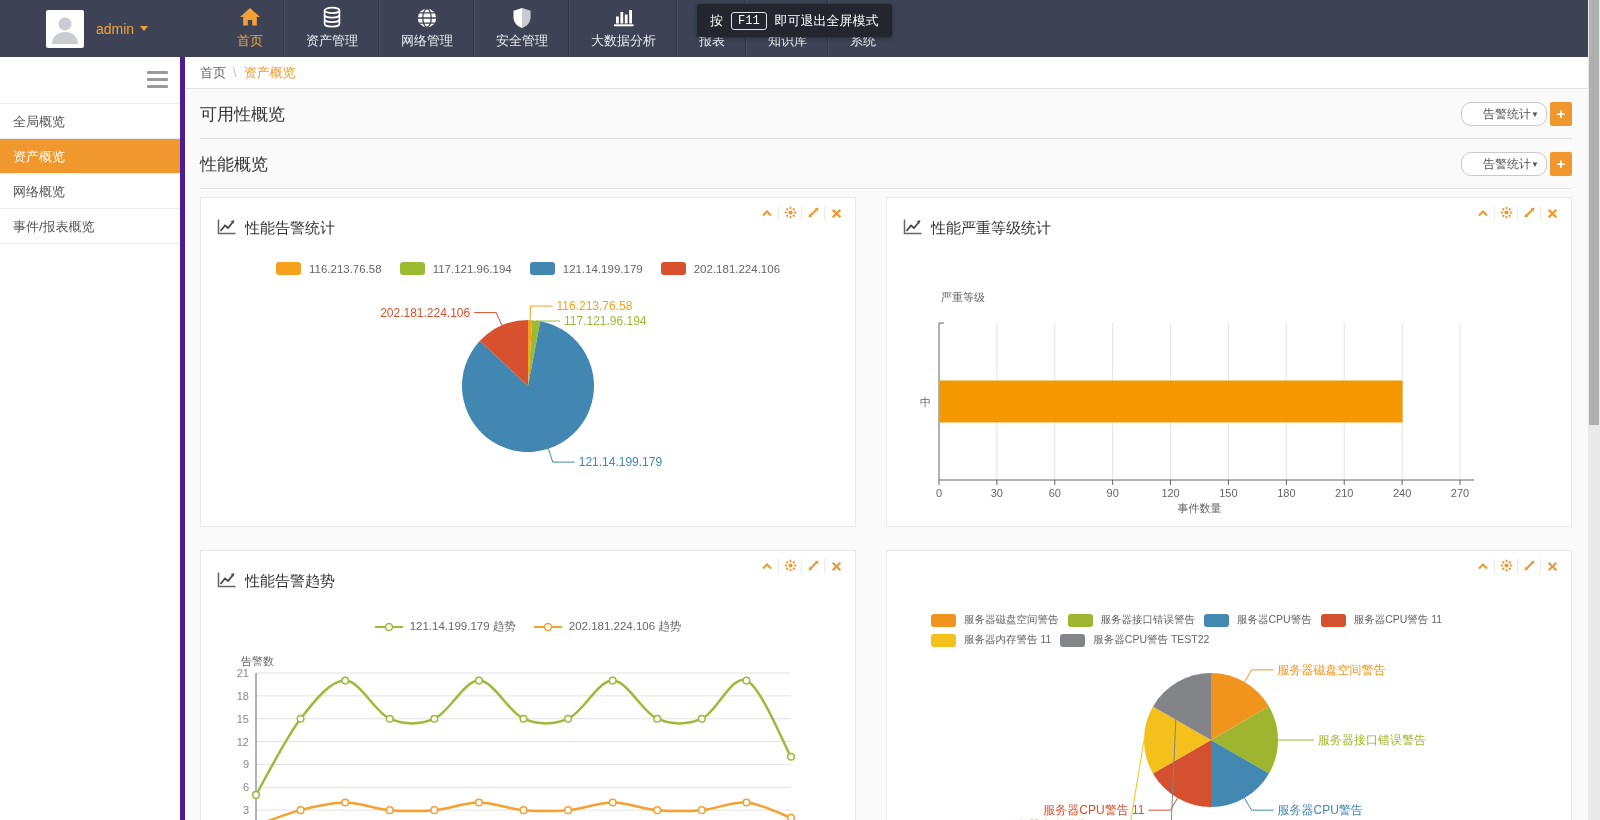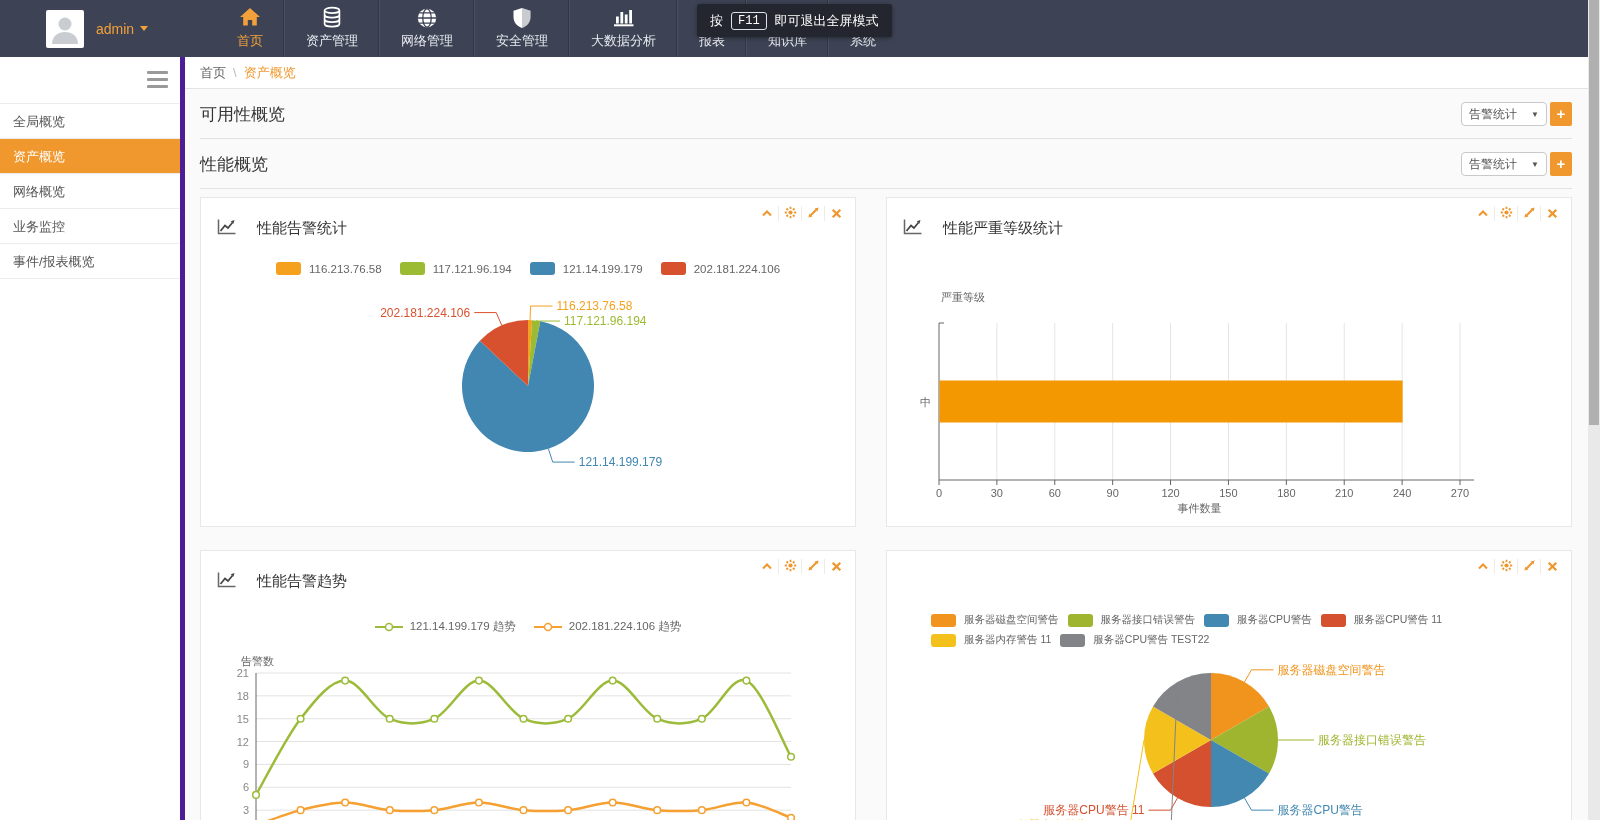--- a/index.html
+++ b/index.html
@@ -49,38 +49,38 @@
     display:flex; align-items:center; padding-left:15px; font-size:13px; }
   .bc-root { color:#666; cursor:pointer; }
   .bc-sep { color:#bbb; margin:0 7px; }
   .bc-current { color:#f0982d; }
 
   .content { padding:0 16px 0 15px; }
   .section-header { display:flex; justify-content:space-between; align-items:center;
     border-bottom:1px solid #e2e2e2; padding:13px 0 12px; }
   .section-title { font-size:17px; color:#333; font-weight:normal; }
   .section-tools { display:flex; align-items:center; gap:3px; }
-  .select-box { width:86px; height:24px; background:#fff; border:1px solid #c9c9c9; border-radius:4px;
-    display:flex; align-items:center; justify-content:space-between; padding:0 7px;
+  .select-box { width:86px; height:24px; background:#fff; border:1px solid #c9c9c9; border-radius:10px;
+    display:flex; align-items:center; justify-content:flex-end; padding:0 7px;
     font-size:12px; color:#555; cursor:pointer;margin-left:8px; }
   .select-caret { font-size:8px; color:#555; }
   .add-btn { width:22px; height:24px; background:#f0982d; border:none; border-radius:2px;
     color:#fff; font-size:15px; font-weight:bold; line-height:22px; text-align:center; cursor:pointer; }
 
   
   .panel-row { display:flex; margin-top:8px; gap:30px; }
   .panel-row.second { margin-top:23px; }
   .panel { background:#fff; border:1px solid #e8e8e8; position:relative; height:330px; }
   .panel.p-left { width:656px; flex:none; }
   .panel.p-right { flex:1; }
   .panel-controls { position:absolute; top:8px; right:8px; display:flex; z-index:5; }
   .pc-btn { width:23px; height:15px; display:flex; align-items:center; justify-content:center;
     border-left:1px solid #f0ece5; cursor:pointer; }
   .pc-btn:first-child { border-left:none; }
-  .panel-title { display:flex; align-items:center; gap:21px; padding:21px 0 0 16px;
+  .panel-title { display:flex; align-items:center; gap:9px; padding:21px 0 0 16px;
     font-size:15px; color:#333; }
 
   .legend { position:absolute; left:0; right:0; display:flex; }
   .legend.center { justify-content:center; }
   .legend-item { display:flex; align-items:center; cursor:pointer; margin:0 9px 6px 0; color:#666; }
   .legend.center .legend-item { margin:0 9px; }
   .swatch { width:25px; height:13px; border-radius:3px; margin-right:8px; flex:none; }
   .chart-svg { position:absolute; left:0; }
   svg text { font-family:"Liberation Sans", sans-serif; }
 </style>
@@ -186,21 +186,20 @@
 <div class="sidebar">
   <div class="burger">
     <span></span>
       <span></span>
       <span></span>
   </div>
   <div class="side-list" id="side-list">
       <div class="side-item">全局概览</div>
       <div class="side-item active">资产概览</div>
       <div class="side-item">网络概览</div>
-      <div class="side-item">业务监控</div>
       <div class="side-item">事件/报表概览</div>
     </div>
 </div>
 
 <div class="main">
   <div class="breadcrumb">
     <span class="bc-root">首页</span>
     <span class="bc-sep">\</span>
     <span class="bc-current">资产概览</span>
   </div>

